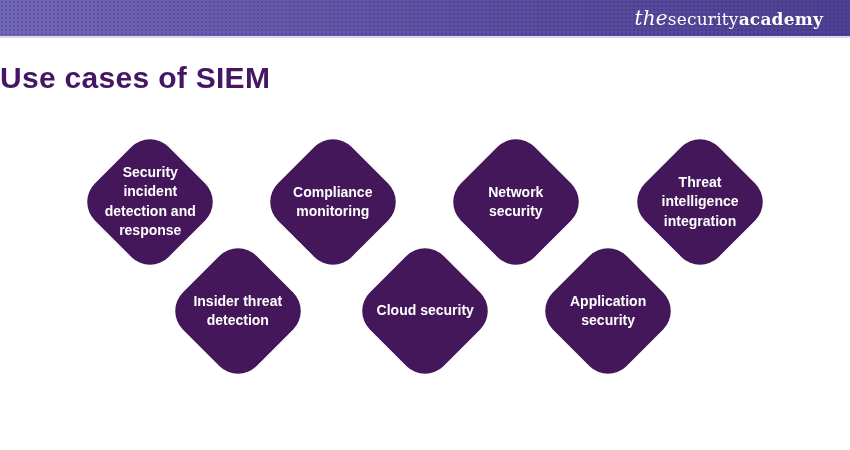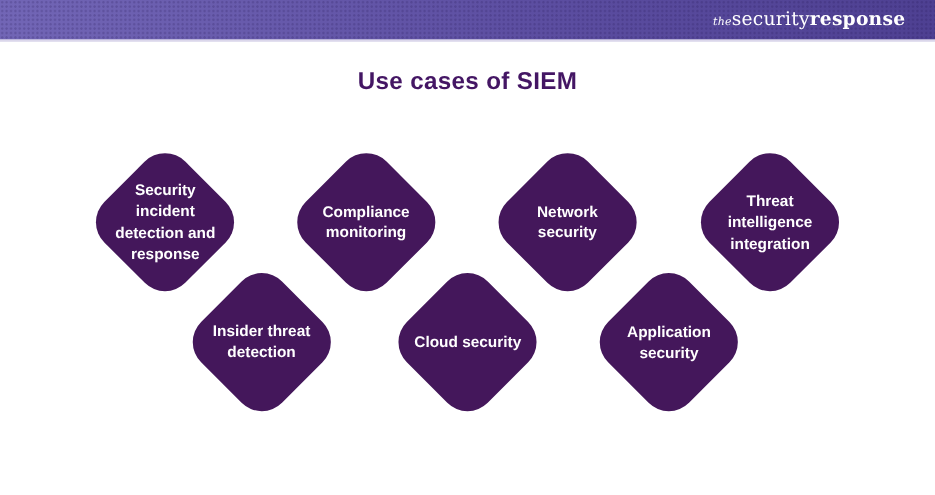--- a/index.html
+++ b/index.html
@@ -24,30 +24,29 @@
   }
   .logo {
     position: absolute; right: 27px; top: 50%;
     transform: translateY(-52%);
     color: #ffffff;
     font-family: "DejaVu Serif", "Liberation Serif", serif;
     font-size: 17px;
     white-space: nowrap;
     letter-spacing: 0.2px;
   }
-  .logo .the { font-style: italic; font-size: 10px; }
+  .logo .the { font-style: italic; font-size: 20px; }
   .logo .knowledge { font-weight: normal; }
   .logo .academy { font-weight: bold; }
 
   
   .title {
     position: absolute; top: 61px; left: 0;
     width: 850px;
-    text-align: center;
-    font-size: 22px;
+    font-size: 30px;
     font-weight: bold;
     color: #441664;
     letter-spacing: 0.3px;
   }
 
   
   .diamond {
     position: absolute;
     width: 104px; height: 104px;
     background: #44175b;
@@ -78,21 +77,21 @@
   .d4 .label { width: 100px; }
   .d5 .label { width: 100px; }
   .d6 .label { width: 112px; }
   .d7 .label { width: 95px;  }
 </style>
 </head>
 <body>
 
 <div class="header">
   <div class="logo">
-    <span class="the">the</span><span class="knowledge">security</span><span class="academy">response</span>
+    <span class="the">the</span><span class="knowledge">security</span><span class="academy">academy</span>
   </div>
 </div>
 
 <div class="title">Use cases of SIEM</div>
 
 <div class="diamond d1">
   <div class="label">Security incident detection and response</div>
 </div>
 <div class="diamond d2">
   <div class="label">Compliance monitoring</div>

